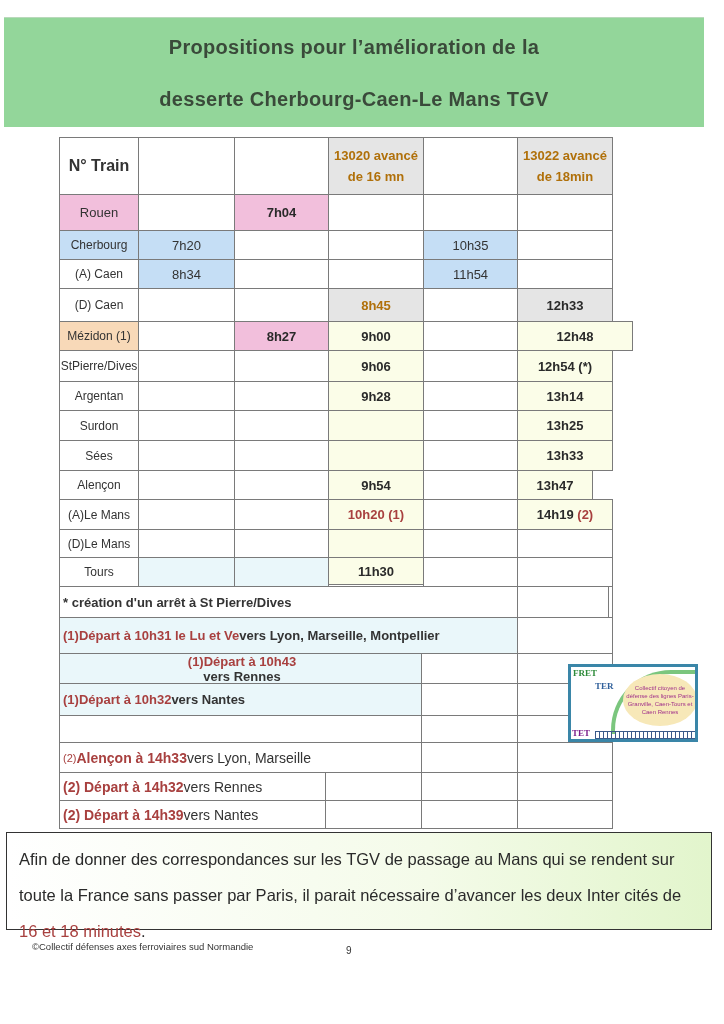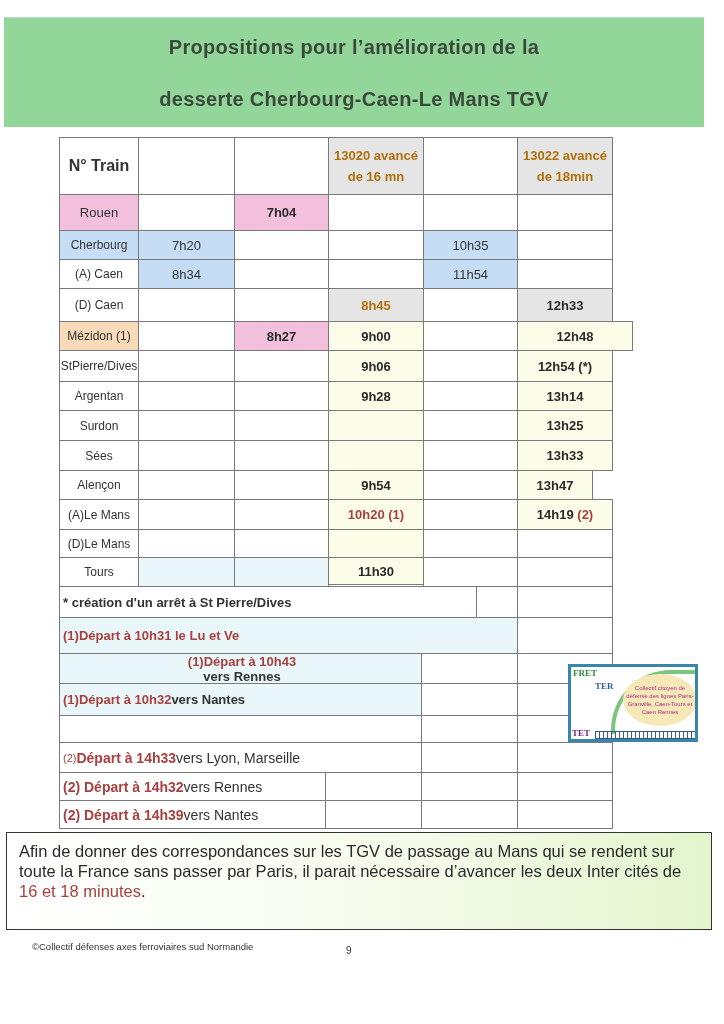--- a/index.html
+++ b/index.html
@@ -58,21 +58,21 @@
   .logo .track { position: absolute; left: 24px; top: 64px; width: 102px; height: 6px;
     background: repeating-linear-gradient(90deg, #3a5a8a 0 1px, transparent 1px 4px);
     border-top: 1px solid #3a5a8a; border-bottom: 1px solid #3a5a8a; }
   .logo .curve { position: absolute; left: 40px; top: 3px; width: 120px; height: 60px;
     border-top: 4px solid #7bc67e; border-left: 4px solid #7bc67e; border-radius: 60px 0 0 0; }
 
   .summary {
     position: absolute; left: 6px; top: 832px; width: 706px; height: 98px;
     border: 1.5px solid #333; box-sizing: border-box;
     background: linear-gradient(90deg, #ffffff 0%, #f4fbe9 60%, #e2f5cc 100%);
-    padding: 8px 10px 0 12px; font-size: 16.5px; line-height: 20px; color: #2a2a2a;
+    padding: 8px 10px 0 12px; font-size: 16.5px; line-height: 36px; color: #2a2a2a;
   }
   .summary .hl { color: #a8403f; }
   .footer { position: absolute; left: 32px; top: 941px; font-size: 9.5px; color: #333; }
   .page-num { position: absolute; left: 346px; top: 945px; font-size: 10px; color: #333; }
 </style>
 </head>
 <body>
 
 <div class="title-banner">
   <div class="title-line l1">Propositions pour l’amélioration de la</div>
@@ -180,25 +180,26 @@
   <div class="cell" style="left:364px;top:392px;width:95px;height:29px;"></div>
   <div class="cell" style="left:458px;top:392px;width:96px;height:29px;"></div>
 
   <div class="cell st" style="left:0;top:420px;width:80px;height:30px;">Tours</div>
   <div class="cell lblue" style="left:79px;top:420px;width:97px;height:30px;"></div>
   <div class="cell lblue" style="left:175px;top:420px;width:95px;height:30px;"></div>
   <div class="cell pale tmb" style="left:269px;top:420px;width:96px;height:28px;">11h30</div>
   <div class="cell" style="left:364px;top:420px;width:95px;height:30px;"></div>
   <div class="cell" style="left:458px;top:420px;width:96px;height:30px;"></div>
 
-  <div class="cell note" style="left:0;top:449px;width:418px;height:32px;">* création d'un arrêt à St Pierre/Dives</div>
+  <div class="cell note" style="left:0;top:449px;width:550px;height:32px;">* création d'un arrêt à St Pierre/Dives</div>
   <div class="cell" style="left:458px;top:449px;width:96px;height:32px;"></div>
 
   <div class="cell note lblue" style="left:0;top:480px;width:459px;height:37px;">
     <span class="r">(1)Départ  à 10h31 le Lu et Ve</span>
+      <span> vers Lyon, Marseille, Montpellier</span>
   </div>
   <div class="cell" style="left:458px;top:480px;width:96px;height:37px;"></div>
 
   <div class="cell note lblue" style="left:0;top:516px;width:363px;height:31px;flex-direction:column;">
     <span class="r">(1)Départ à 10h43</span>
       <span> vers Rennes</span>
   </div>
   <div class="cell" style="left:362px;top:516px;width:97px;height:31px;"></div>
   <div class="cell" style="left:458px;top:516px;width:96px;height:31px;"></div>
 
@@ -208,21 +209,21 @@
   </div>
   <div class="cell" style="left:362px;top:546px;width:97px;height:33px;"></div>
   <div class="cell" style="left:458px;top:546px;width:96px;height:33px;"></div>
 
   <div class="cell" style="left:0;top:578px;width:363px;height:28px;"></div>
   <div class="cell" style="left:362px;top:578px;width:97px;height:28px;"></div>
   <div class="cell" style="left:458px;top:578px;width:96px;height:28px;"></div>
 
   <div class="cell note normal" style="left:0;top:605px;width:363px;height:31px;">
     <span class="red" style="font-size:11px;">(2) </span>
-      <span class="rb">Départ à 14h33</span>
+      <span class="rb">Alençon à 14h33</span>
       <span> vers Lyon, Marseille</span>
   </div>
   <div class="cell" style="left:362px;top:605px;width:97px;height:31px;"></div>
   <div class="cell" style="left:458px;top:605px;width:96px;height:31px;"></div>
 
   <div class="cell note normal" style="left:0;top:635px;width:267px;height:29px;">
     <span class="rb">(2) Départ à 14h32</span>
       <span> vers Rennes</span>
   </div>
   <div class="cell" style="left:266px;top:635px;width:97px;height:29px;"></div>

